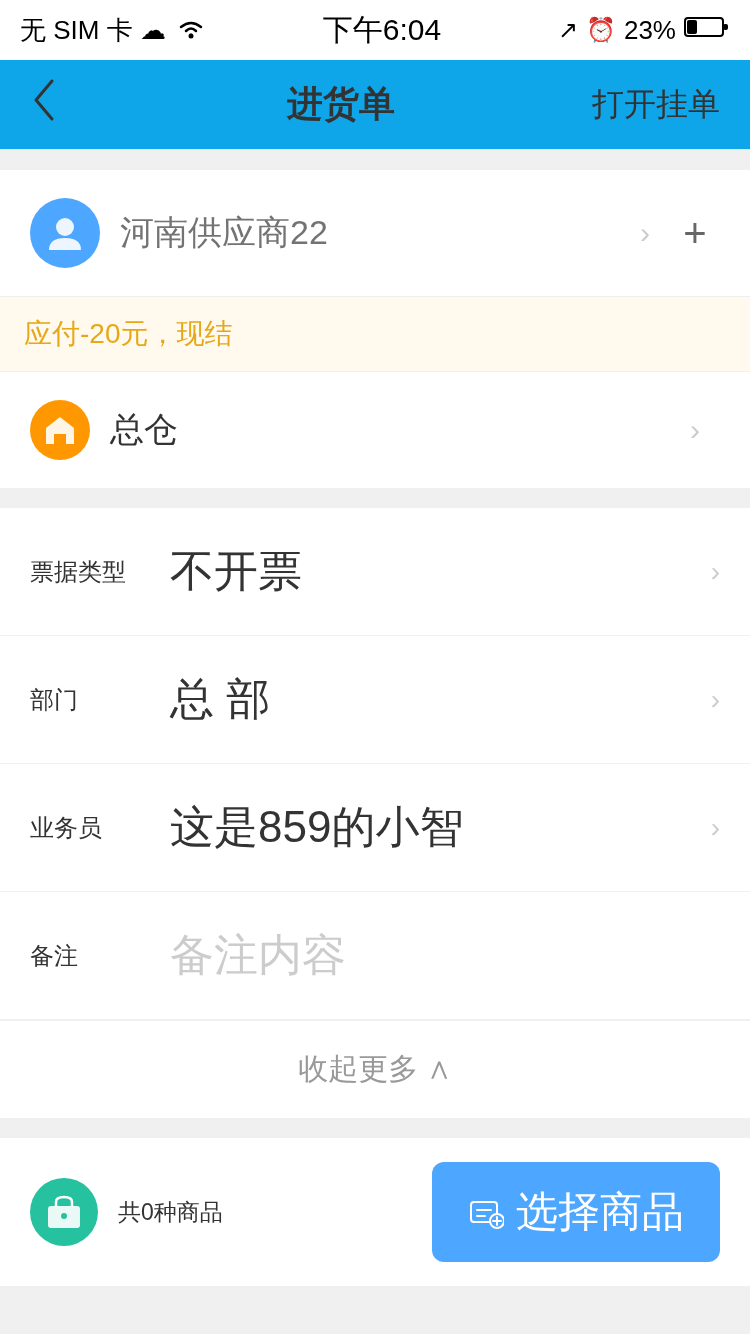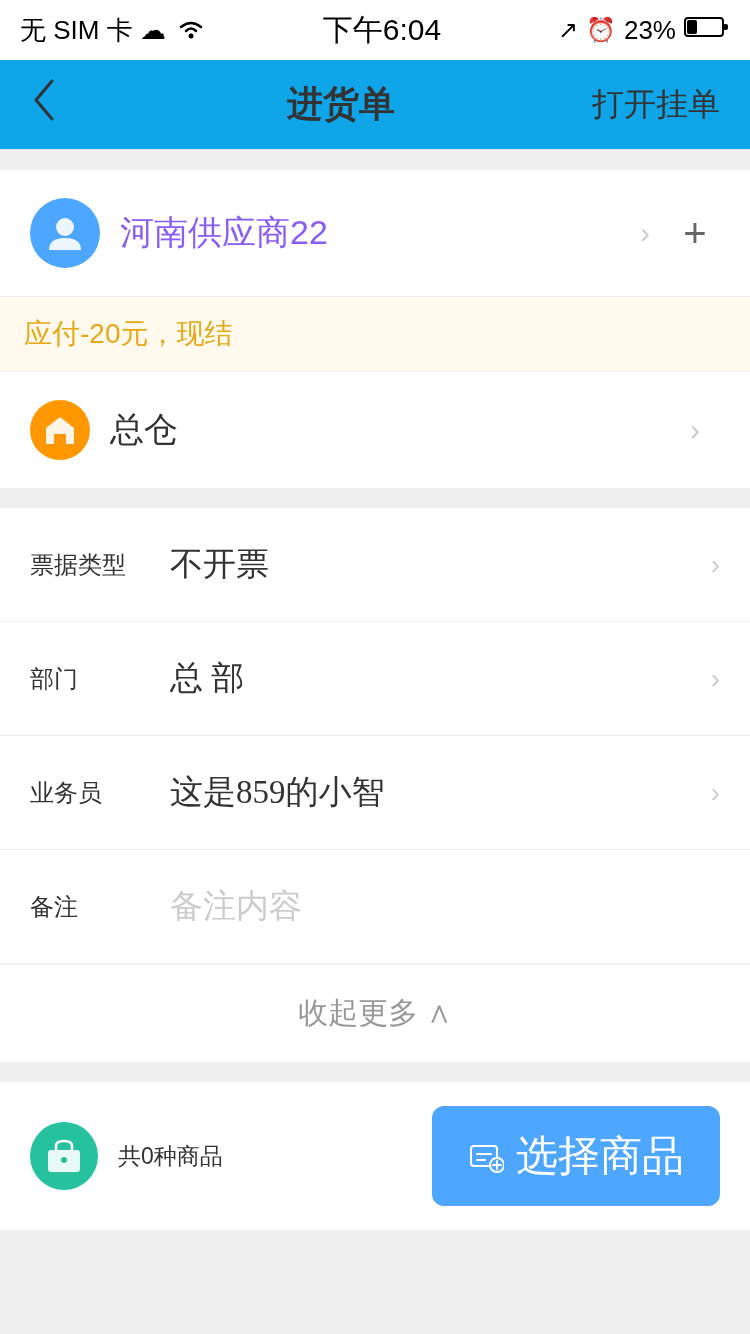--- a/index.html
+++ b/index.html
@@ -83,21 +83,21 @@
       display: flex;
       align-items: center;
       justify-content: center;
       margin-right: 20px;
       flex-shrink: 0;
     }
     .supplier-avatar svg { width: 42px; height: 42px; }
     .supplier-name {
       flex: 1;
       font-size: 34px;
-      color: #8b5cf6;
+      color: #737373;
     }
     .chevron-right {
       color: #ccc;
       font-size: 30px;
       margin-right: 20px;
     }
     .add-btn {
       width: 50px;
       height: 50px;
       display: flex;
@@ -156,24 +156,23 @@
       cursor: pointer;
     }
     .form-label {
       font-size: 24px;
       color: #333;
       width: 130px;
       flex-shrink: 0;
     }
     .form-value {
       flex: 1;
-      font-size: 33px;
+      font-size: 44px;
       color: #333;
       margin-left: 10px;
-      font-family: Liberation Serif, serif;
     }
     .form-value.placeholder {
       color: #ccc;
     }
     .form-row-chevron {
       color: #ccc;
       font-size: 28px;
     }
 
     

